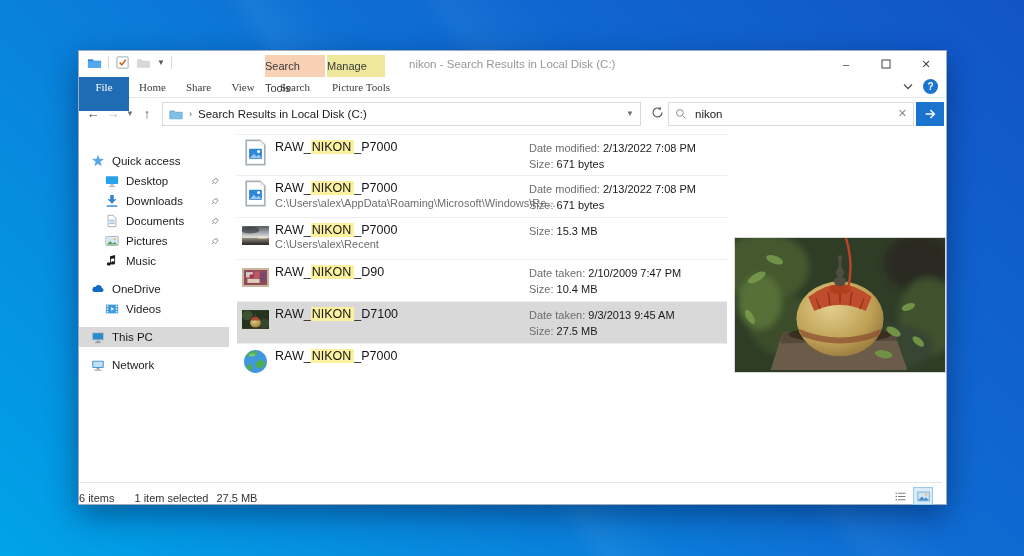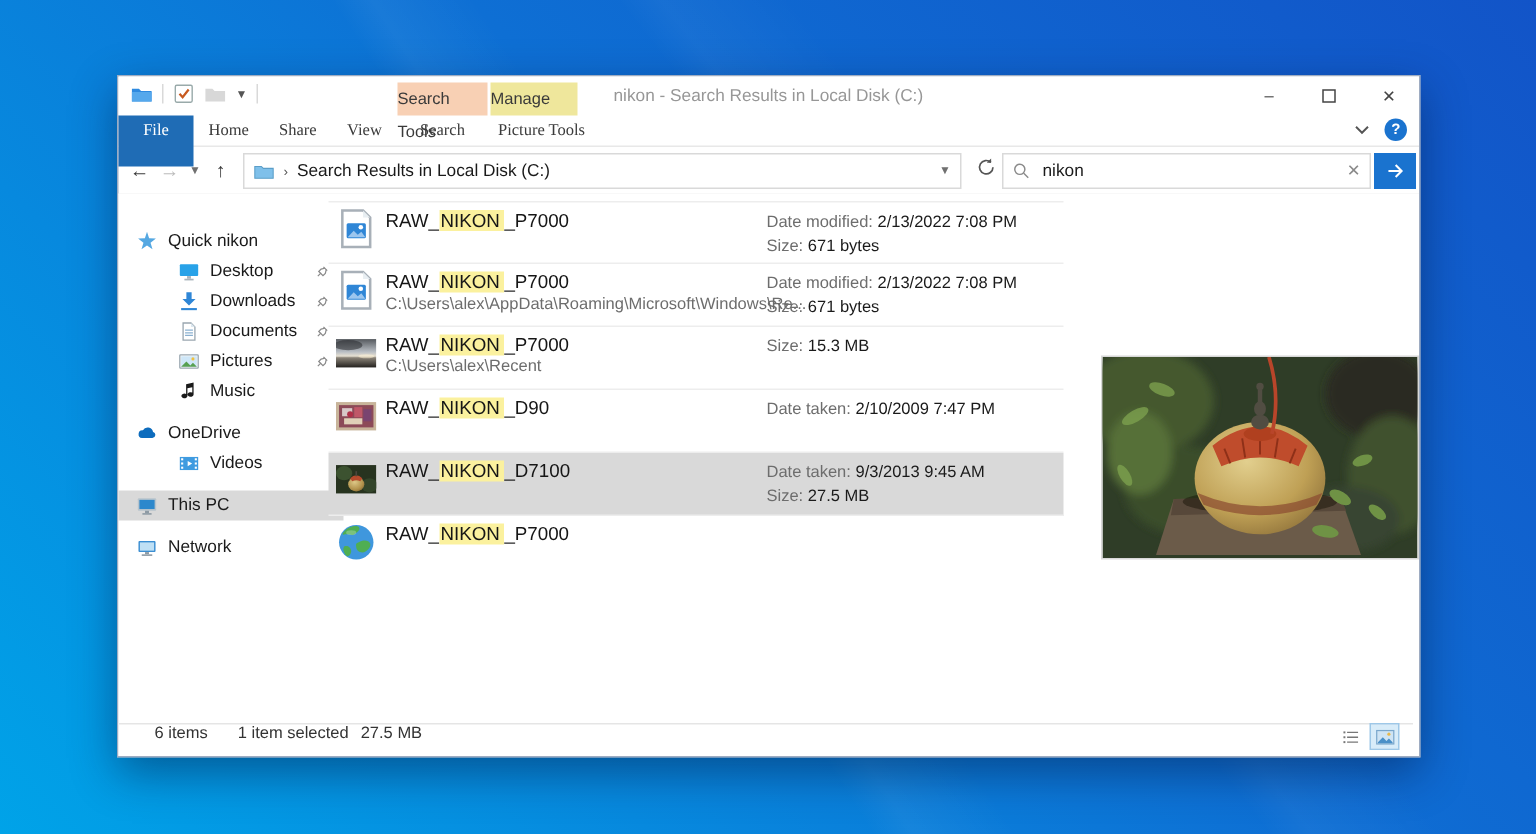--- a/index.html
+++ b/index.html
@@ -51,46 +51,46 @@
   .searchbox input{border:none;outline:none;flex:1;font-size:11.5px;color:#1a1a1a;
     font-family:"Liberation Sans","DejaVu Sans",sans-serif;min-width:0;background:transparent;}
   .clear-x{font-size:11px;color:#8a8a8a;}
   .gobtn{width:28px;height:24px;background:var(--accent,#1a73cf);display:flex;align-items:center;
     justify-content:center;margin-left:2px;}
   .gobtn svg{width:14px;height:14px;}
   
   .content{position:absolute;top:78px;bottom:21px;left:0;right:0;background:#fff;}
   .sidebar{position:absolute;left:0;top:0;bottom:0;width:150px;padding-top:22px;box-sizing:border-box;}
   .srow{height:20px;display:flex;align-items:center;padding-left:12px;position:relative;font-size:11.5px;color:#1a1a1a;}
-  .srow.child{padding-left:40px;}
+  .srow.child{padding-left:26px;}
   .srow.group{margin-top:8px;}
   .srow.selected{background:var(--selection,#d9d9d9);}
   .sicon{width:14px;height:14px;margin-right:7px;flex:none;}
   .pin{position:absolute;right:9px;width:10px;height:10px;}
   
-  .filelist{position:absolute;left:140px;top:5px;width:490px;}
+  .filelist{position:absolute;left:158px;top:5px;width:490px;}
   .filelist>div:first-of-type{border-top:1px solid #ededed;}
   .frow{position:relative;height:42px;box-sizing:border-box;border-bottom:1px solid #ededed;
     display:flex;padding:4px 0 0 4px;}
   .frow:last-child{border-bottom:none;}
   .frow.selected{background:var(--selection,#d9d9d9);}
   .ficon{width:28px;margin-right:6px;text-align:center;flex:none;}
   .ficon svg{width:27px;height:27px;}
   .fname{font-size:12.5px;color:#161616;line-height:17px;white-space:nowrap;}
   .hl{background:var(--highlight,#fbf19e);padding:0 3px 0 1px;}
   .fpath{font-size:11px;color:#6d6d6d;line-height:15px;white-space:nowrap;margin-top:40px;}
   .fmeta{position:absolute;left:292px;top:5px;font-size:11px;line-height:16px;white-space:nowrap;}
   .mlabel{color:#6d6d6d;}
   .mval{color:#1a1a1a;}
   
   .preview{position:absolute;left:655px;top:108px;width:212px;height:136px;border:1px solid #d8d8d8;box-sizing:border-box;}
   .preview svg{display:block;width:100%;height:100%;}
   
   .statusbar{position:absolute;left:0;right:4px;bottom:0;height:21px;border-top:1px solid #e5e5e5;
-    display:flex;align-items:flex-start;font-size:11px;color:#333;padding-left:24px;gap:20px;background:#fff;}
+    display:flex;align-items:flex-end;font-size:11px;color:#333;padding-left:0;gap:20px;background:#fff;}
   .status-right{margin-left:auto;display:flex;gap:5px;margin-right:10px;align-items:center;}
   .viewbtn{width:18px;height:16px;display:flex;align-items:center;justify-content:center;}
   .viewbtn.active{background:#d8ecf9;outline:1px solid #9ec8e8;}
   .viewbtn svg{width:13px;height:13px;}
   .sel-size{margin-left:-12px;}
   .hidden-defs{position:absolute;width:0;height:0;overflow:hidden;}
 </style>
 </head>
 <body>
 
@@ -296,21 +296,21 @@
     </div>
 
     <div class="content">
 
       <div class="sidebar">
 
           <div class="srow">
             <svg class="sicon">
               <use href="#ic-star"></use>
             </svg>
-            <span>Quick nikon</span>
+            <span>Quick access</span>
 
           </div>
 
           <div class="srow child">
             <svg class="sicon">
               <use href="#ic-desktop"></use>
             </svg>
             <span>Desktop</span>
             <svg class="pin" viewBox="0 0 16 16">
               <use href="#ic-pin"></use>
@@ -434,20 +434,21 @@
           <div class="frow">
             <span class="ficon"><svg>
                 <use href="#ic-thumb-paint"></use>
               </svg></span>
             <div class="fmain">
               <div class="fname"><span>RAW_</span><span class="hl">NIKON</span><span>_D90</span></div>
 
             </div>
             <div class="fmeta">
               <div><span class="mlabel">Date taken:</span> <span class="mval">2/10/2009 7:47 PM</span></div>
+              <div><span class="mlabel">Size:</span> <span class="mval">10.4 MB</span></div>
             </div>
           </div>
 
           <div class="frow selected">
             <span class="ficon"><svg>
                 <use href="#ic-thumb-ornament"></use>
               </svg></span>
             <div class="fmain">
               <div class="fname"><span>RAW_</span><span class="hl">NIKON</span><span>_D7100</span></div>
 

